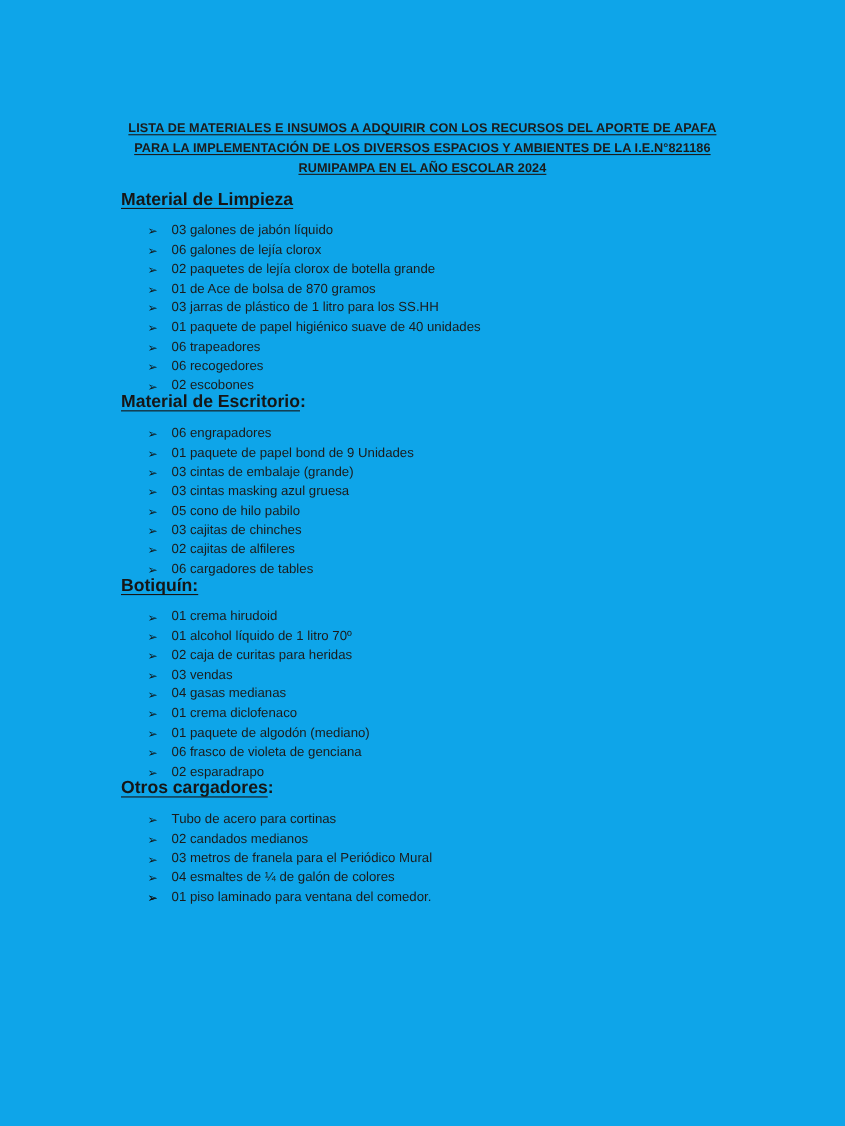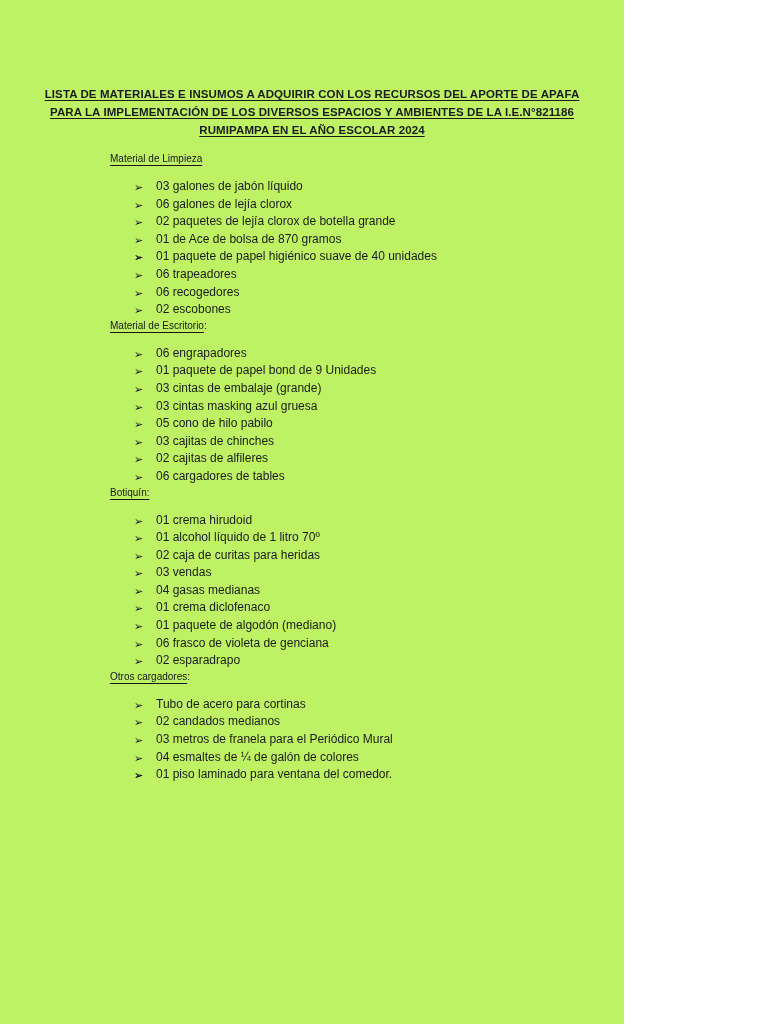--- a/index.html
+++ b/index.html
@@ -8,46 +8,46 @@
     background: #ffffff;
   }
   body {
     width: 768px;
     height: 1024px;
     font-family: "Liberation Sans", "DejaVu Sans", sans-serif;
     color: #1b1b1b;
     overflow: hidden;
   }
   .page {
-    width: 624px;
+    width: 768px;
     height: 1024px;
-    background: #bef264;
+    background: #0ea5e9;
     box-sizing: border-box;
-    padding-top: 85px;
+    padding-top: 108px;
   }
   .doc-title {
     text-align: center;
     font-weight: 700;
     font-size: 11.5px;
     line-height: 18px;
     letter-spacing: 0.1px;
   }
   .doc-title .title-line {
     text-decoration: underline;
     text-decoration-thickness: 1px;
     text-underline-offset: 2px;
   }
   .doc-body {
     margin-left: 110px;
     margin-right: 50px;
   }
   h2.sec-heading {
     margin: 0 0 0 0;
-    font-size: 10px;
-    font-weight: 400;
+    font-size: 16px;
+    font-weight: 700;
     line-height: 14px;
     color: #161616;
   }
   h2.sec-heading.first {
     margin-top: 13px;
   }
   h2.sec-heading .underlined {
     text-decoration: underline;
     text-decoration-thickness: 1px;
     text-underline-offset: 2.5px;
@@ -85,21 +85,21 @@
   </div>
 
   <div class="doc-body" id="sections">
       <section>
         <h2 class="sec-heading first"><span class="underlined">Material de Limpieza</span></h2>
         <ul class="item-list">
           <li class="item"><span class="bullet">➢</span><span>03 galones de jabón líquido</span></li>
           <li class="item"><span class="bullet">➢</span><span>06 galones de lejía clorox</span></li>
           <li class="item"><span class="bullet">➢</span><span>02 paquetes de lejía clorox de botella grande</span></li>
           <li class="item"><span class="bullet">➢</span><span>01 de Ace de bolsa de 870 gramos</span></li>
-          <li class="item"><span class="bullet">➢</span></li>
+          <li class="item"><span class="bullet">➢</span><span>03 jarras de plástico de 1 litro para los SS.HH</span></li>
           <li class="item"><span class="bullet">➢</span><span>01 paquete de papel higiénico suave de 40 unidades</span></li>
           <li class="item"><span class="bullet">➢</span><span>06 trapeadores</span></li>
           <li class="item"><span class="bullet">➢</span><span>06 recogedores</span></li>
           <li class="item"><span class="bullet">➢</span><span>02 escobones</span></li>
         </ul>
       </section>
       <section>
         <h2 class="sec-heading"><span class="underlined">Material de Escritorio</span><span>:</span></h2>
         <ul class="item-list">
           <li class="item"><span class="bullet">➢</span><span>06 engrapadores</span></li>

